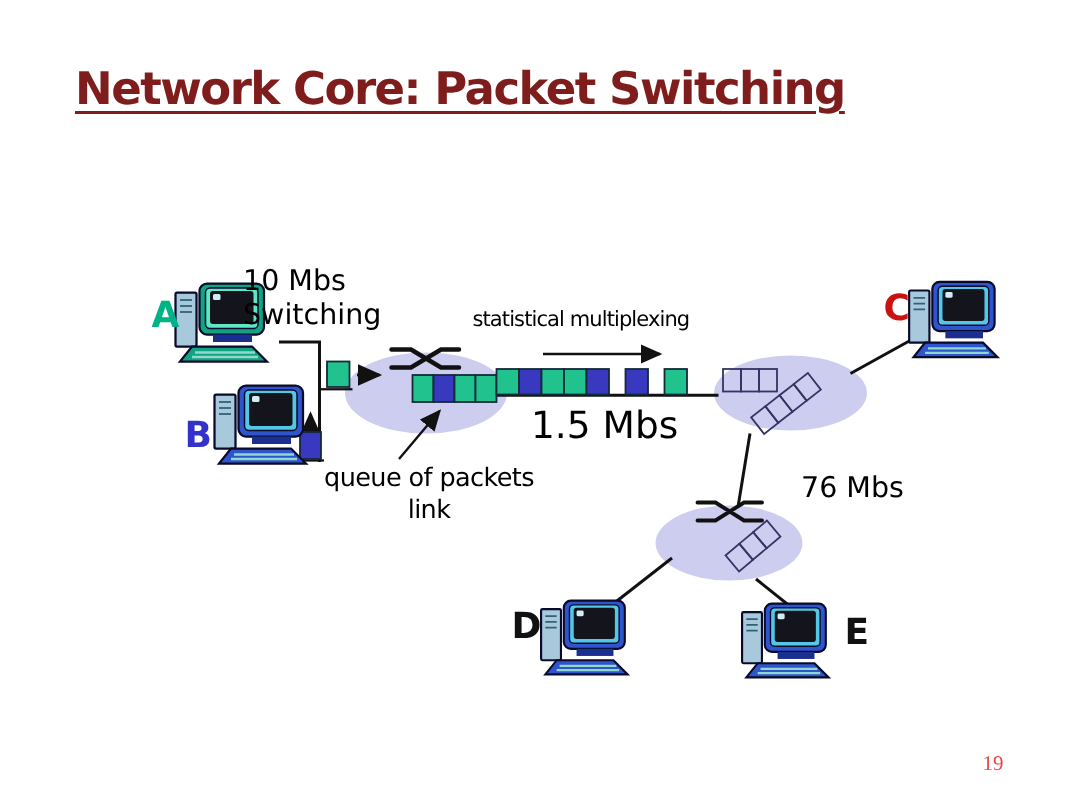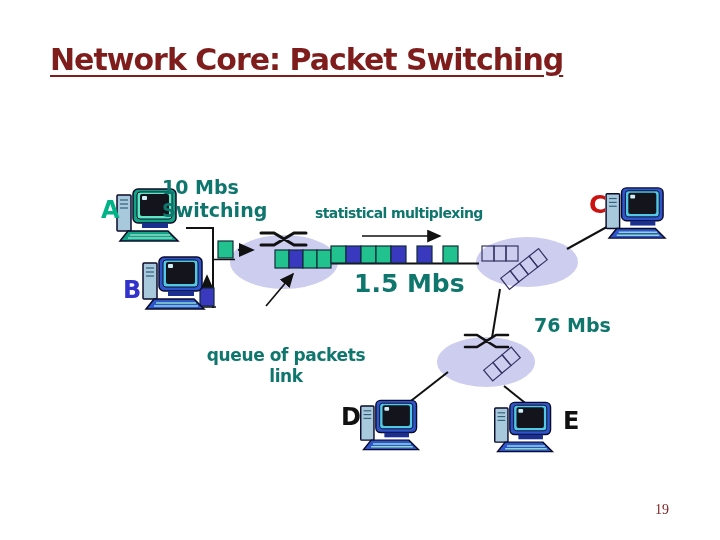--- a/index.html
+++ b/index.html
@@ -9,35 +9,35 @@
   }
   .abs{position:absolute;}
   
   .slide-title{
     left:50px;top:42px;width:600px;
     font-size:30px;font-weight:bold;letter-spacing:-1px;
     color:#7f1d1d;text-decoration:underline;text-underline-offset:5px;text-decoration-thickness:2px;
     white-space:nowrap;
   }
   
-  .lbl{font-weight:bold;color:#0f766e;white-space:nowrap;}
+  .lbl{font-weight:normal;color:#000000;white-space:nowrap;}
   .lbl-ethernet{left:162px;top:176px;font-size:19px;line-height:23px;}
   .lbl-statmux{left:315px;top:205px;font-size:14px;letter-spacing:-0.6px;}
   .lbl-linkrate{left:354px;top:269px;font-size:25px;}
   .lbl-trunkrate{left:534px;top:314px;font-size:19px;}
-  .lbl-queuenote{left:188px;top:309px;width:196px;font-size:17px;line-height:21px;text-align:center;letter-spacing:-0.4px;margin-top:36px;}
+  .lbl-queuenote{left:188px;top:309px;width:196px;font-size:17px;line-height:21px;text-align:center;letter-spacing:-0.4px;}
   
   .host-letter{font-size:24px;font-weight:bold;}
   .host-letter.a{left:101px;top:196px;color:#00b386;}
   .host-letter.b{left:123px;top:276px;color:#3333cc;}
   .host-letter.c{left:589px;top:191px;color:#cc1111;}
   .host-letter.d{left:341px;top:403px;color:#111111;}
   .host-letter.e{left:563px;top:407px;color:#111111;}
   
-  .page-number{left:655px;top:502px;font-family:"Liberation Serif", serif;font-size:14px;color:#7f1d1d;}
+  .page-number{left:655px;top:502px;font-family:"Liberation Serif", serif;font-size:14px;color:#ef4444;}
   
   .pc-frame{fill:#2f55cc;stroke:#0a0a2a;stroke-width:1.5;}
   .pc-bezel{fill:#52c8e6;stroke:#0a0a2a;stroke-width:1;}
   .pc-screen{fill:#14141c;}
   .pc-glare{fill:#cfeef6;}
   .pc-tower{fill:#a8c8dc;stroke:#0a0a2a;stroke-width:1.5;}
   .pc-vent{stroke:#30607a;stroke-width:1.2;}
   .pc-kbd{fill:#2f55cc;stroke:#0a0a2a;stroke-width:1.5;}
   .pc-keys{stroke:#8fd8cc;stroke-width:1.6;}
   .pc-base{fill:#1a2f8f;}

